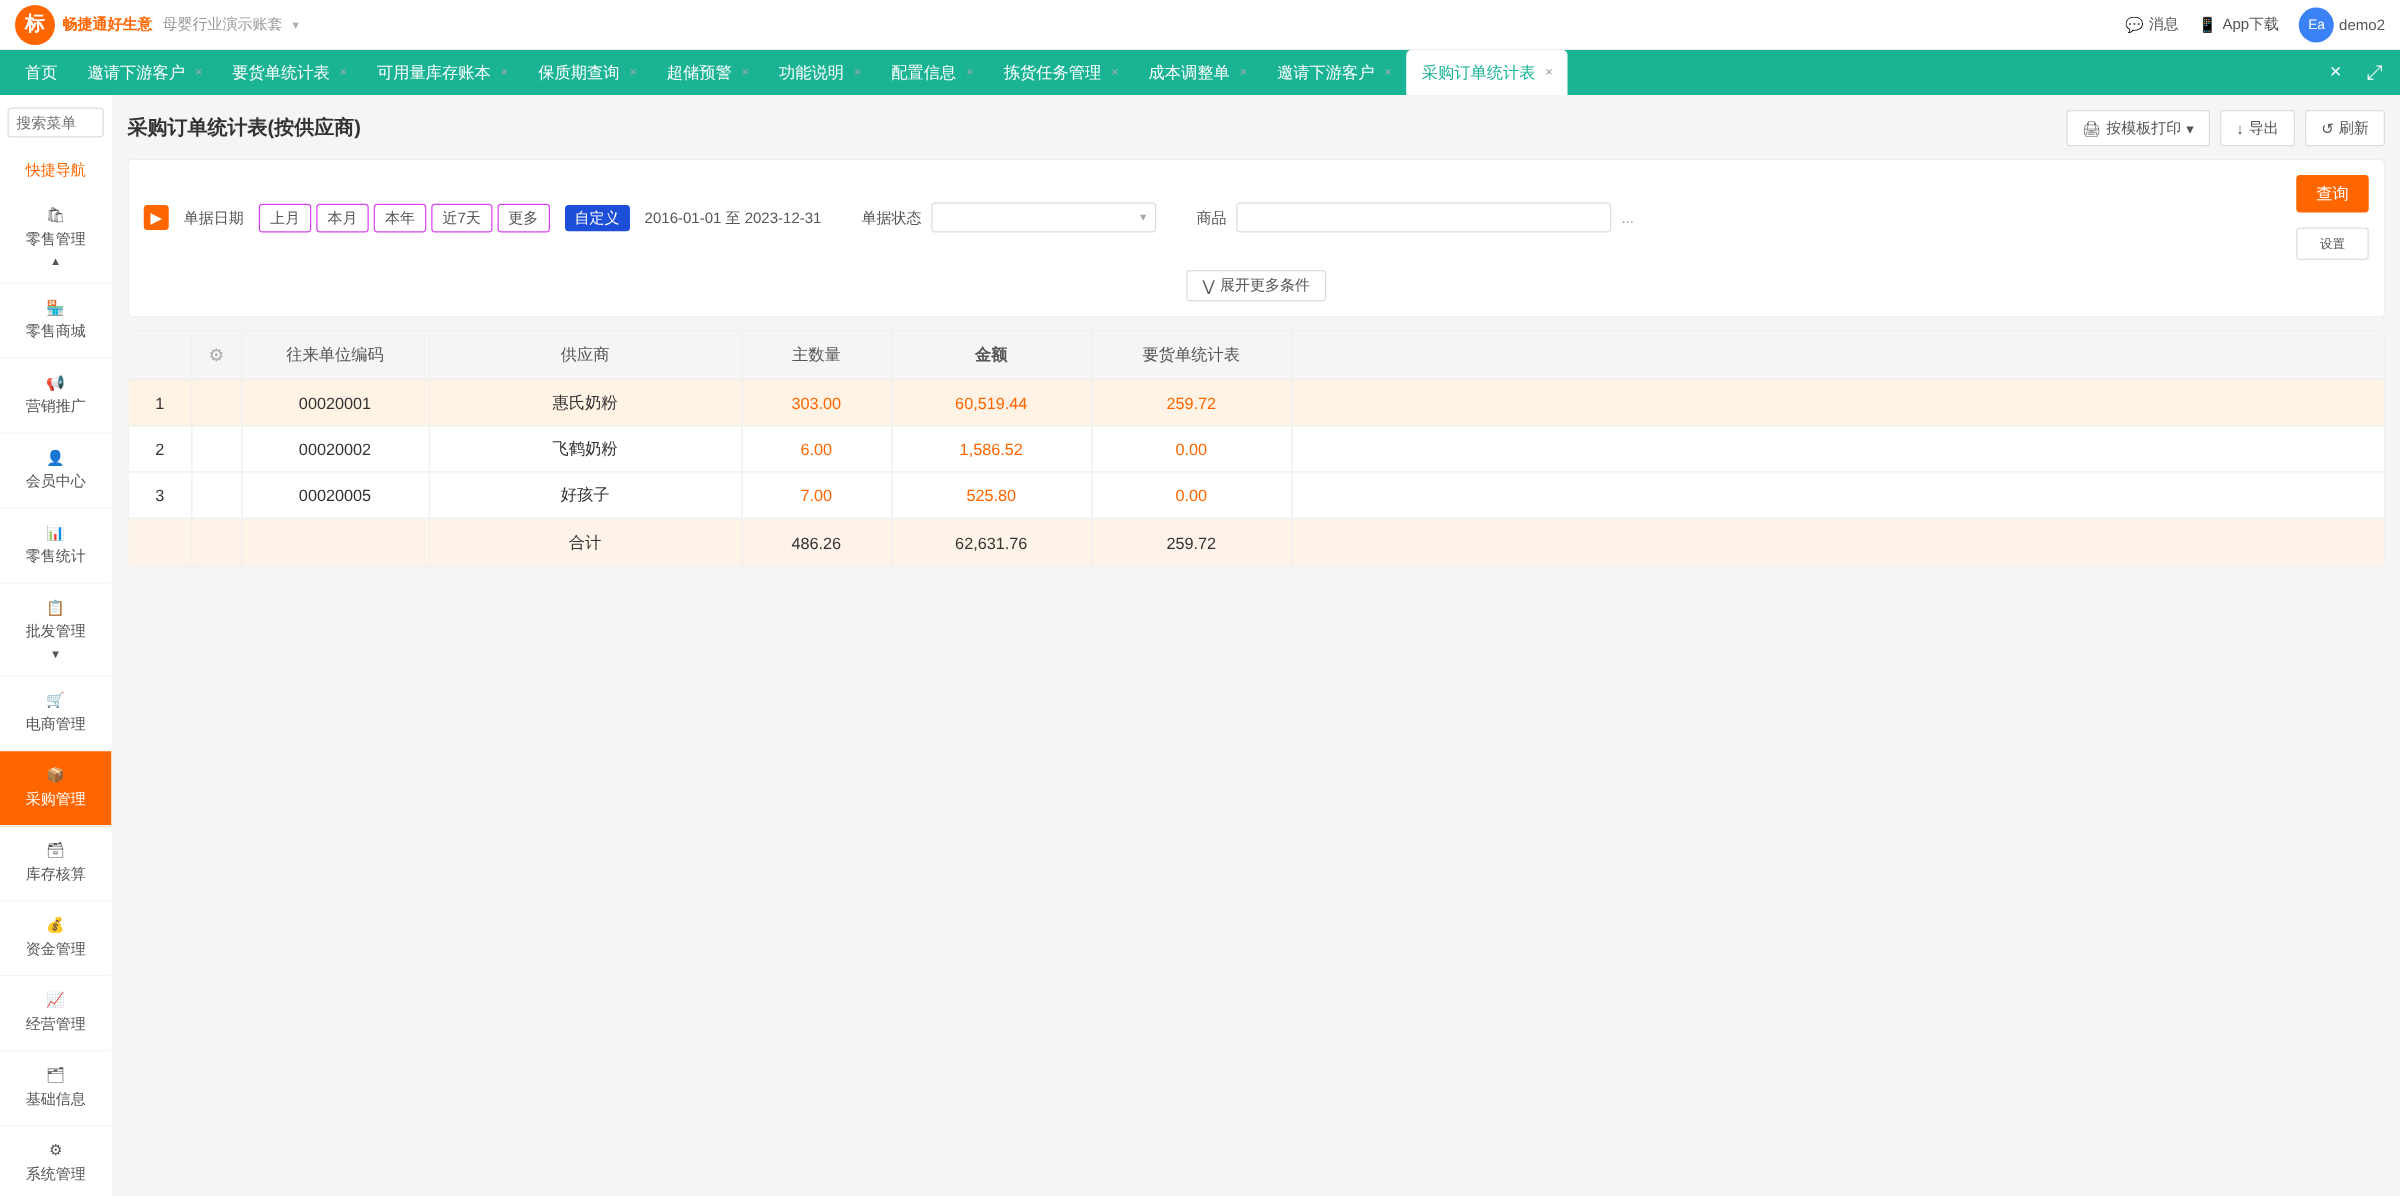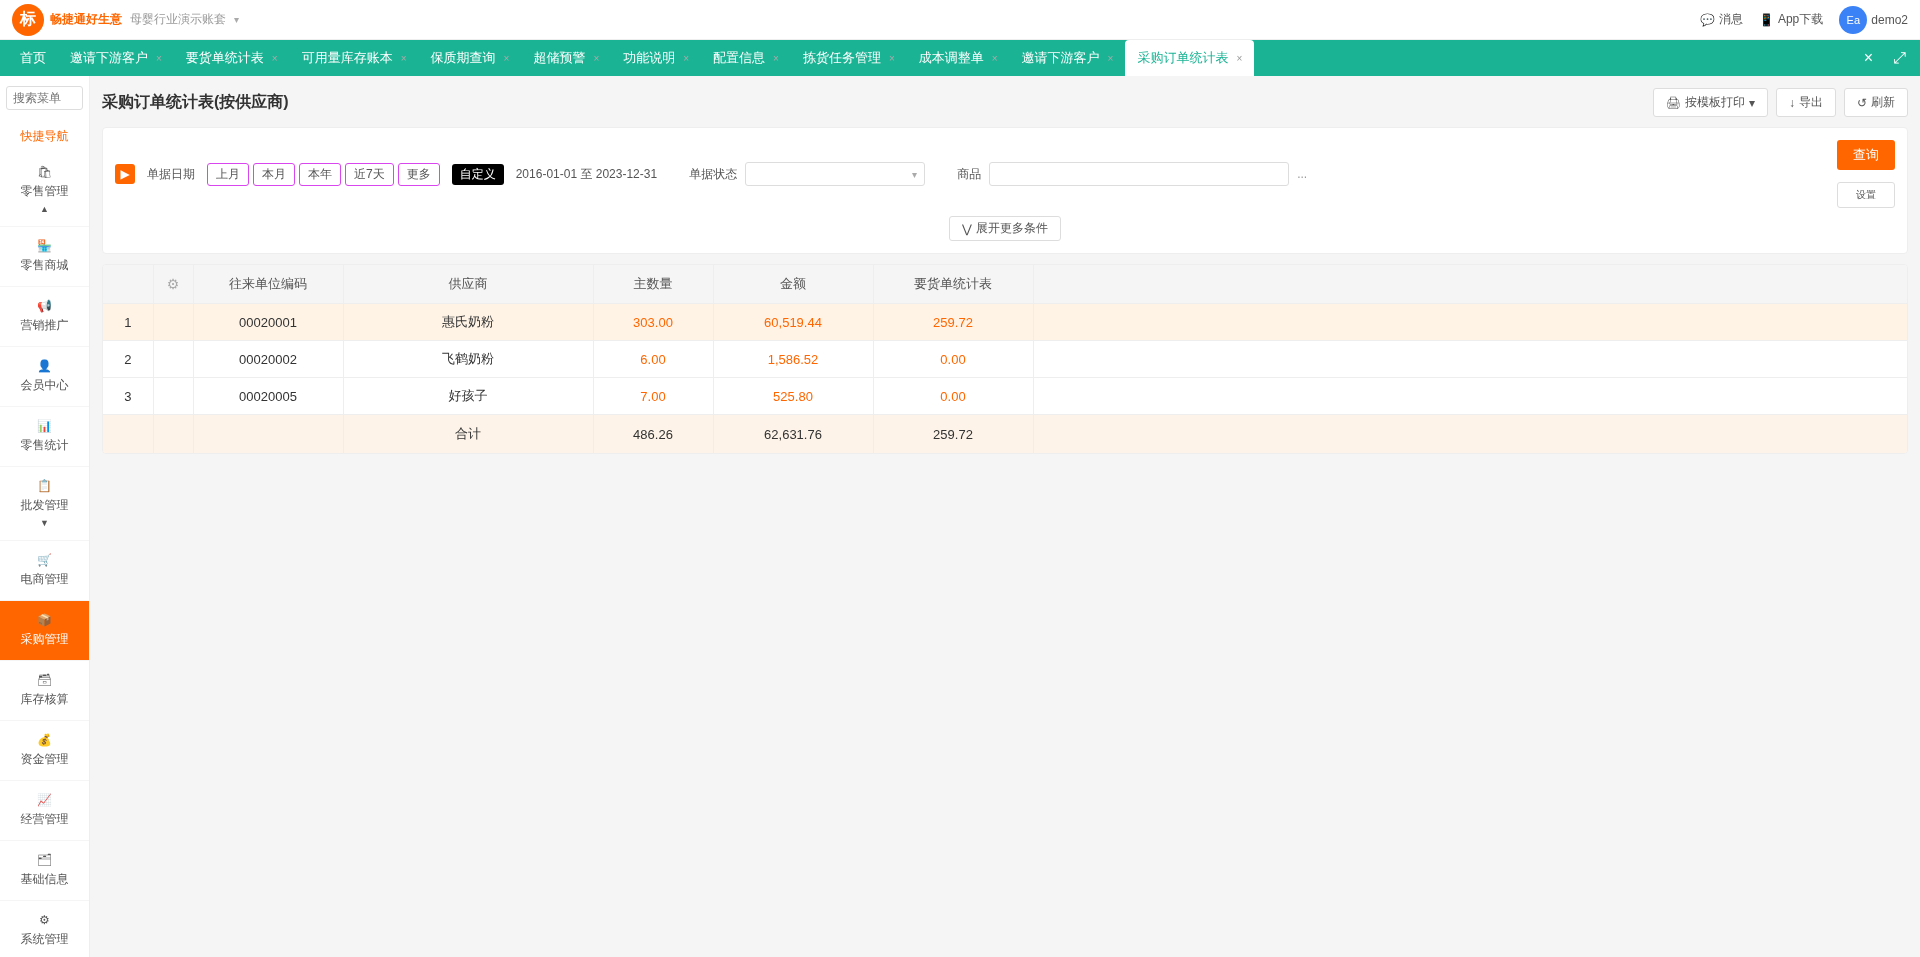--- a/index.html
+++ b/index.html
@@ -47,21 +47,21 @@
     .btn-export { background: #fff; border: 1px solid #ddd; border-radius: 3px; padding: 5px 12px; font-size: 12px; cursor: pointer; display: flex; align-items: center; gap: 4px; color: #555; }
     .btn-refresh { background: #fff; border: 1px solid #ddd; border-radius: 3px; padding: 5px 12px; font-size: 12px; cursor: pointer; display: flex; align-items: center; gap: 4px; color: #555; }
 
     
     .filter-area { background: #fff; border-radius: 4px; padding: 12px; margin-bottom: 10px; border: 1px solid #eee; }
     .filter-row { display: flex; align-items: center; gap: 12px; flex-wrap: wrap; }
     .filter-toggle { background: #ff6600; color: #fff; border: none; border-radius: 3px; width: 20px; height: 20px; cursor: pointer; font-size: 12px; display: flex; align-items: center; justify-content: center; flex-shrink: 0; }
     .filter-label { font-size: 12px; color: #555; white-space: nowrap; }
     .filter-date-btns { display: flex; gap: 4px; }
     .date-btn { padding: 2px 8px; border: 1px solid #d946ef; border-radius: 3px; font-size: 12px; cursor: pointer; color: #555; background: #fff; }
-    .date-range-badge { background: #000000; color: #fff; padding: 2px 8px; border-radius: 3px; font-size: 12px; }
+    .date-range-badge { background: #1d4ed8; color: #fff; padding: 2px 8px; border-radius: 3px; font-size: 12px; }
     .date-range-text { font-size: 12px; color: #555; }
     .filter-select-group { display: flex; align-items: center; gap: 8px; margin-left: 20px; }
     .filter-select { border: 1px solid #ddd; border-radius: 3px; padding: 4px 24px 4px 8px; font-size: 12px; outline: none; background: #fff; min-width: 180px; appearance: none; cursor: pointer; color: #555; }
     .select-wrapper { position: relative; }
     .select-wrapper::after { content: '▾'; position: absolute; right: 8px; top: 50%; transform: translateY(-50%); color: #aaa; pointer-events: none; font-size: 10px; }
     .filter-goods-group { display: flex; align-items: center; gap: 8px; margin-left: 20px; flex: 1; }
     .filter-goods-input { border: 1px solid #ddd; border-radius: 3px; padding: 4px 8px; font-size: 12px; outline: none; flex: 1; max-width: 300px; color: #555; }
     .filter-more-btn { border: none; background: none; color: #999; font-size: 12px; cursor: pointer; }
     .btn-query { background: #ff6600; color: #fff; border: none; border-radius: 3px; padding: 6px 16px; font-size: 13px; cursor: pointer; }
     .btn-settings { background: #fff; color: #555; border: 1px solid #ddd; border-radius: 3px; padding: 5px 12px; font-size: 10px; cursor: pointer; display: block; margin-top: 6px; }
@@ -80,21 +80,21 @@
     tbody td:last-child { border-right: none; }
     .td-number { color: #ff6600; cursor: pointer; }
     tfoot tr { background: #fdf3e8; }
     tfoot td { padding: 10px 12px; text-align: center; font-size: 13px; color: #333; border-right: 1px solid #eee; font-weight: normal; }
     tfoot td:last-child { border-right: none; }
     .col-seq { width: 50px; }
     .col-settings { width: 40px; }
     .col-unit-code { width: 150px; }
     .col-supplier { width: 250px; }
     .col-qty { width: 120px; }
-    .col-amount { width: 160px; }
+    .col-amount { width: 160px; font-weight: bold; }
     .col-paid { width: 160px; }
     .settings-gear { color: #aaa; cursor: pointer; font-size: 14px; }
 
     
     .query-settings-col { display: flex; flex-direction: column; gap: 6px; flex-shrink: 0; }
   </style>
 </head>
 <body>
 
 <div class="top-bar">

